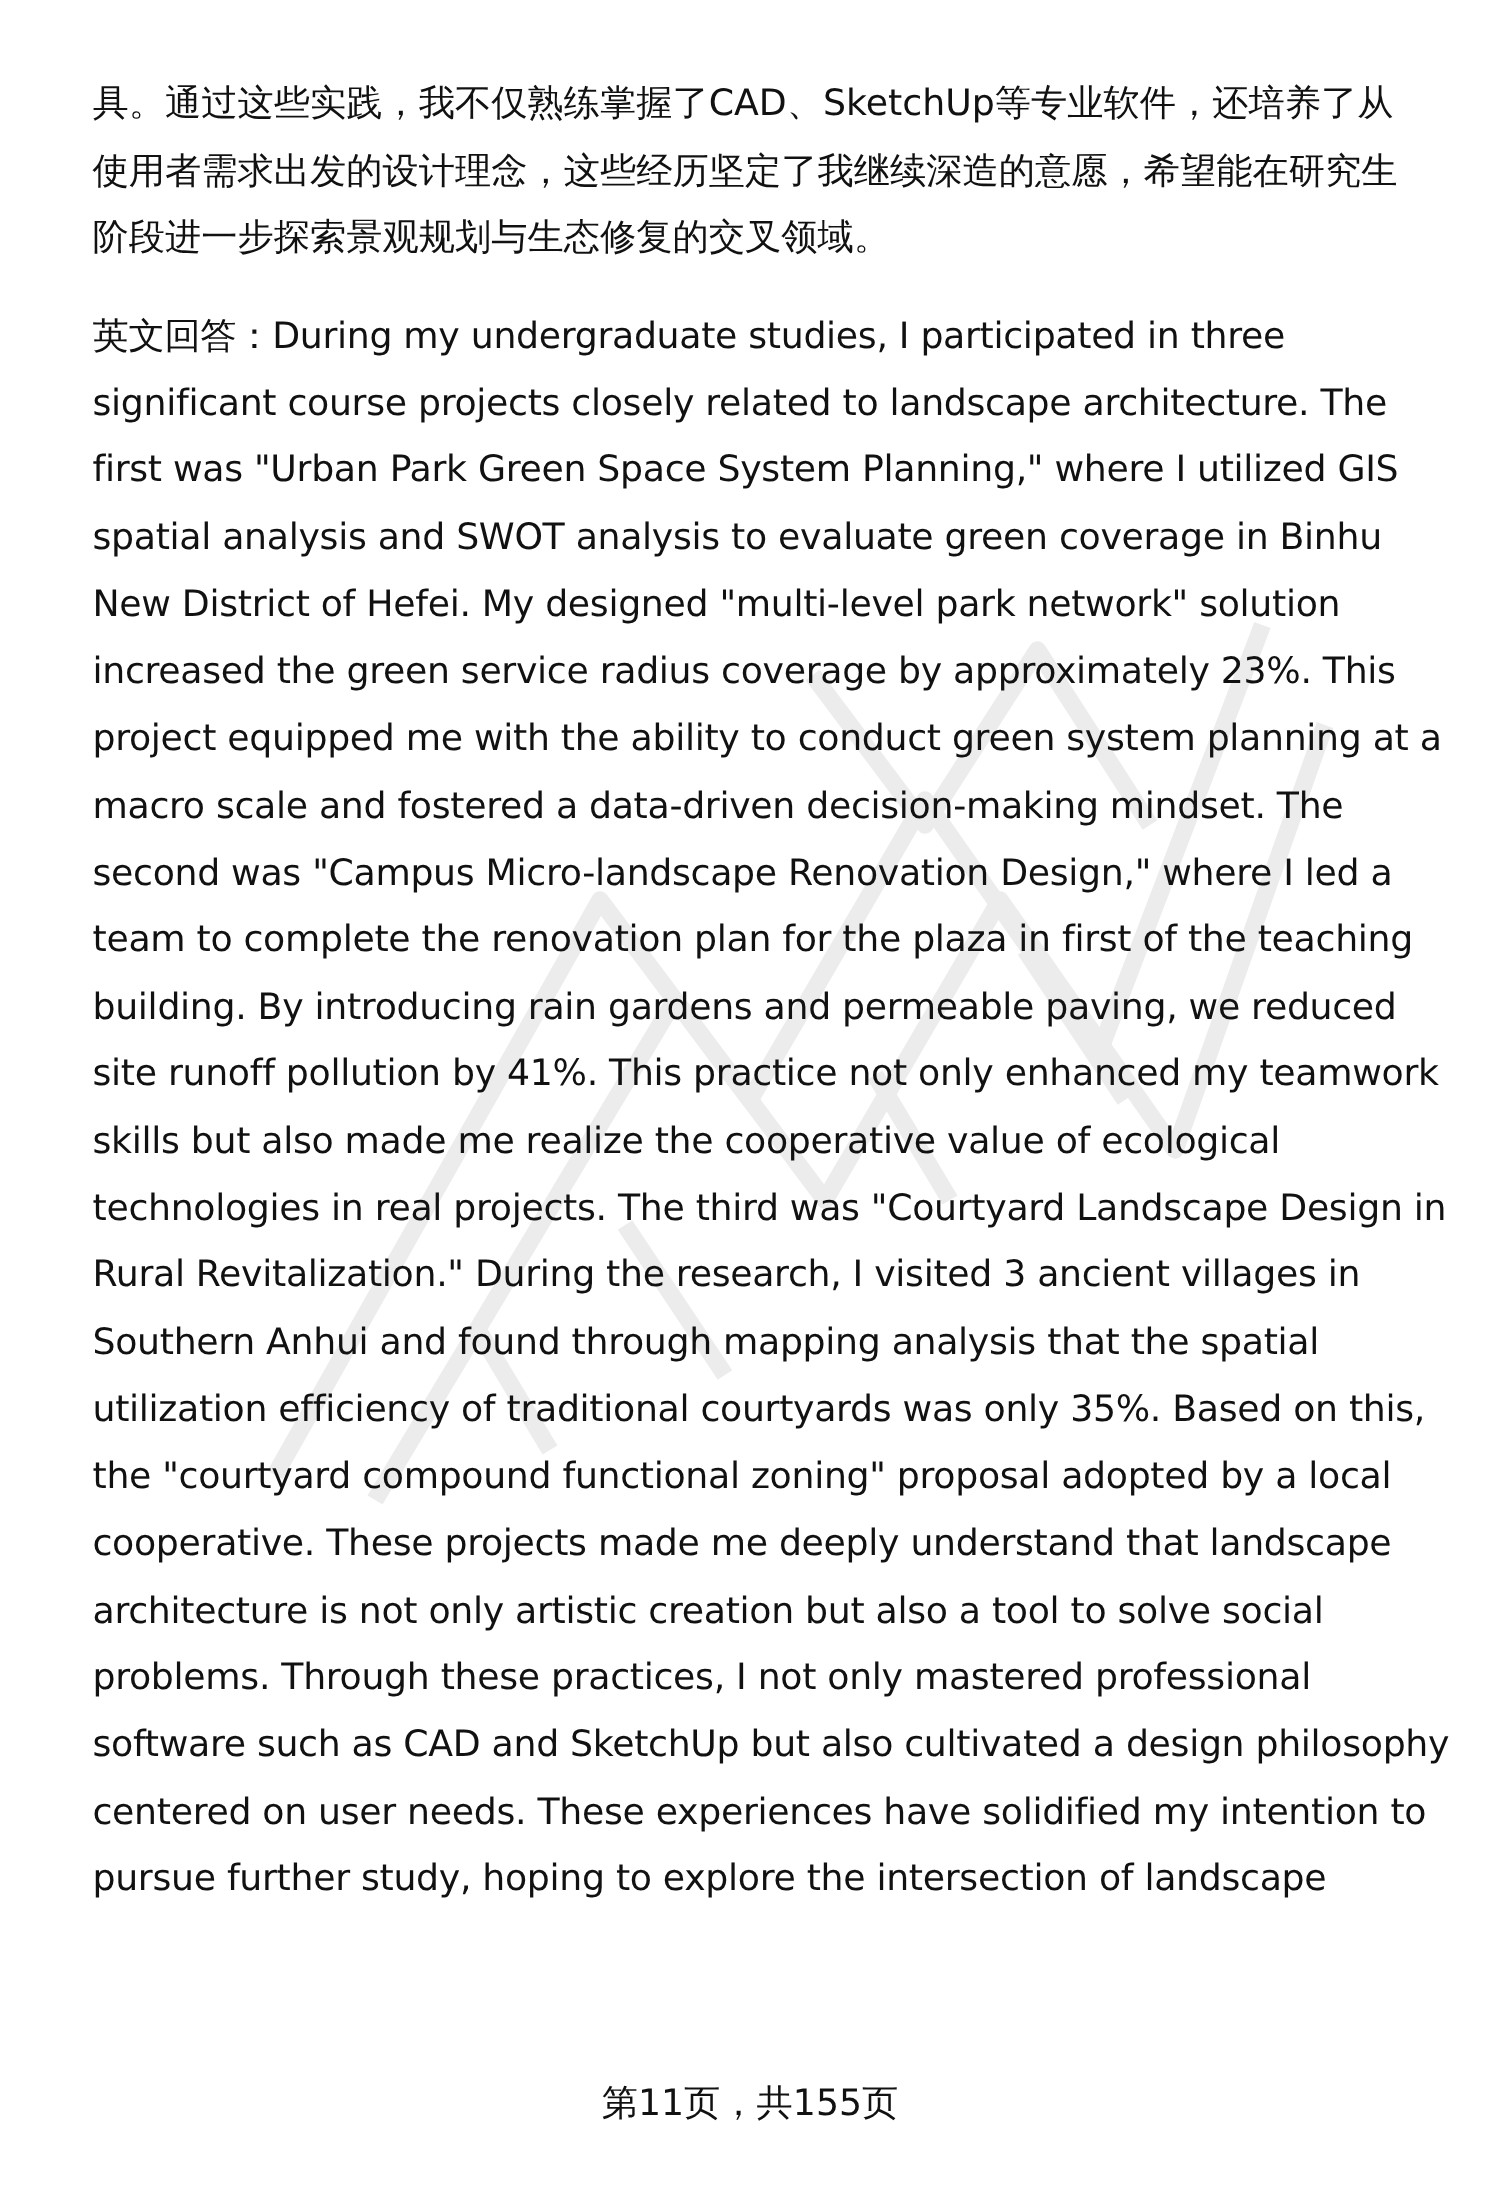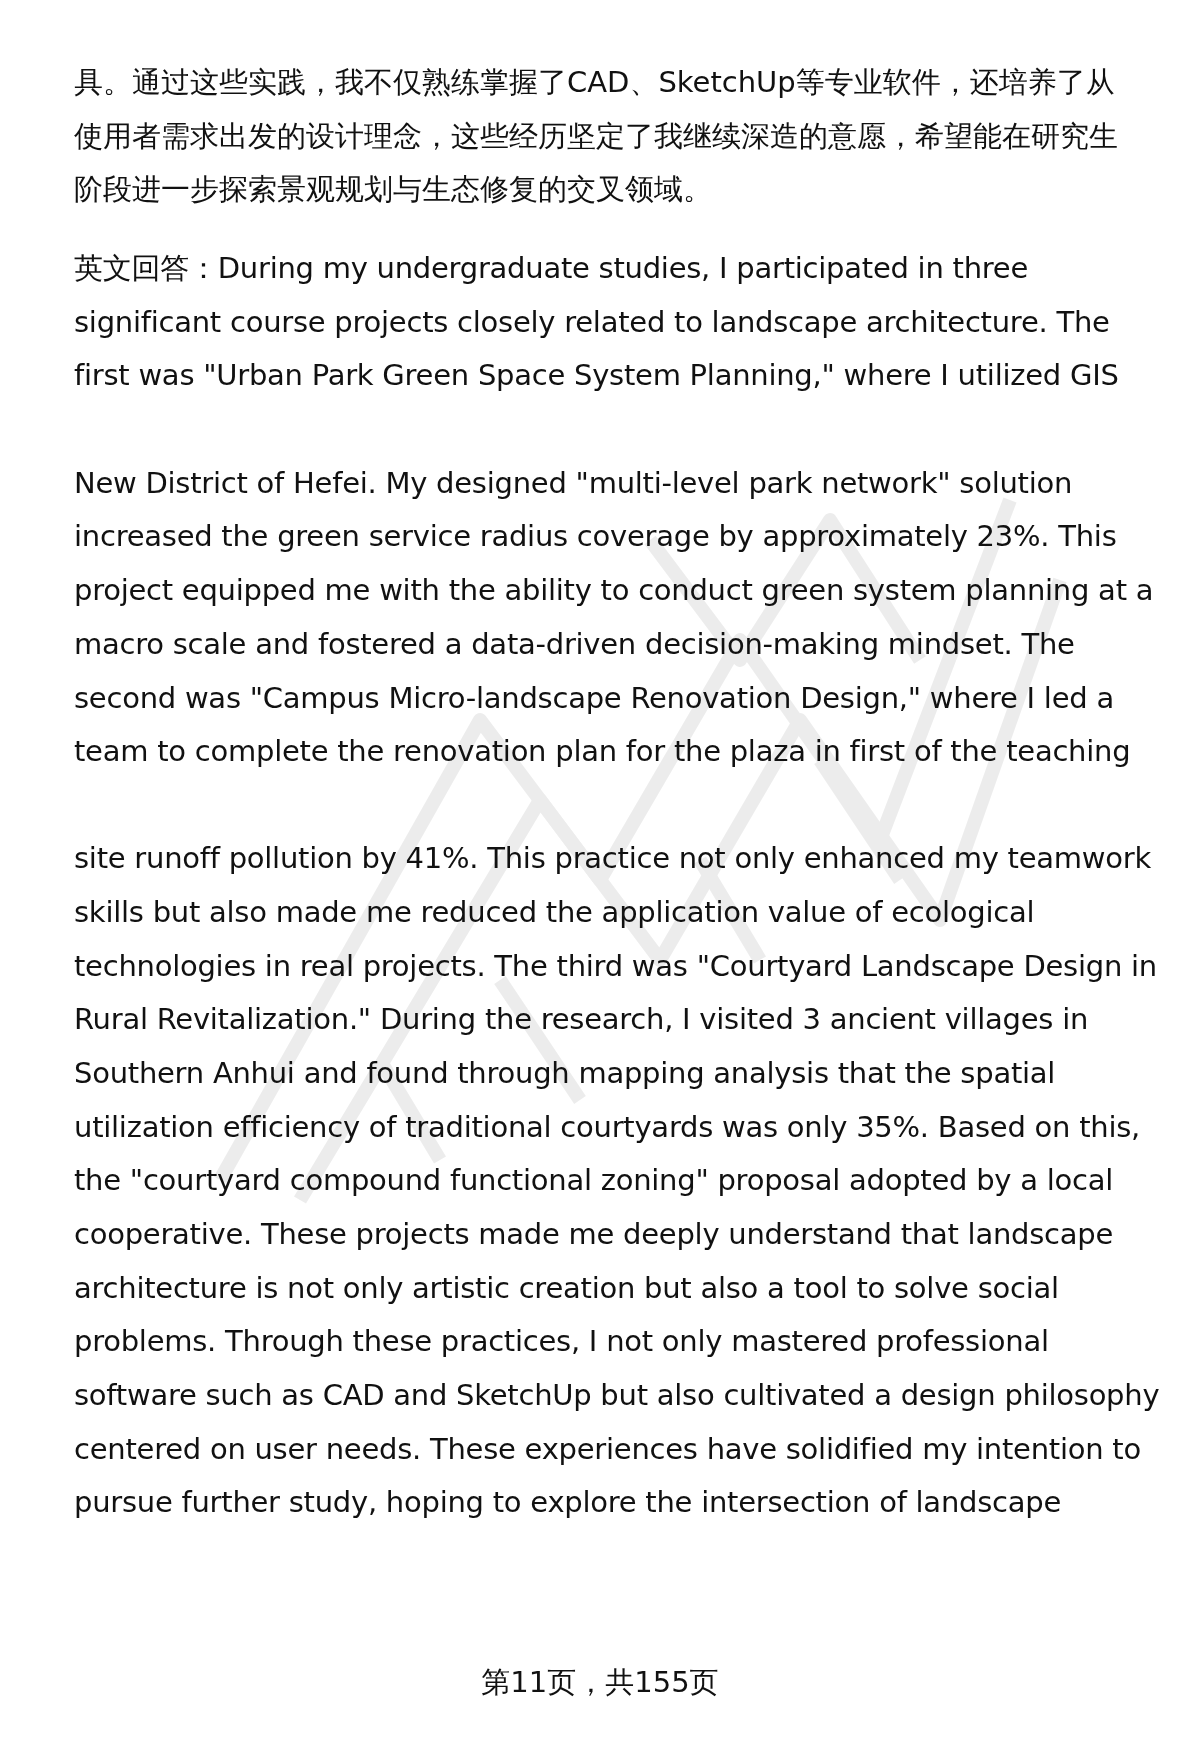--- a/index.html
+++ b/index.html
@@ -70,28 +70,30 @@
 
   <div class="line cn-line" style="top:62px">具。通过这些实践，我不仅熟练掌握了CAD、SketchUp等专业软件，还培养了从</div>
   <div class="line cn-line" style="top:116px">使用者需求出发的设计理念，这些经历坚定了我继续深造的意愿，希望能在研究生</div>
   <div class="line cn-line" style="top:169px">阶段进一步探索景观规划与生态修复的交叉领域。</div>
 
   <div class="line" style="top:248px">
     <span class="label">英文回答：</span><span>During my undergraduate studies, I participated in three</span>
   </div>
   <div class="line" style="top:302px">significant course projects closely related to landscape architecture. The</div>
   <div class="line" style="top:355px">first was "Urban Park Green Space System Planning," where I utilized GIS</div>
+  <div class="line" style="top:409px">spatial analysis and SWOT analysis to evaluate green coverage in Binhu</div>
   <div class="line" style="top:463px">New District of Hefei. My designed "multi-level park network" solution</div>
   <div class="line" style="top:516px">increased the green service radius coverage by approximately 23%. This</div>
   <div class="line" style="top:570px">project equipped me with the ability to conduct green system planning at a</div>
   <div class="line" style="top:624px">macro scale and fostered a data-driven decision-making mindset. The</div>
   <div class="line" style="top:678px">second was "Campus Micro-landscape Renovation Design," where I led a</div>
   <div class="line" style="top:731px">team to complete the renovation plan for the plaza in first of the teaching</div>
+  <div class="line" style="top:785px">building. By introducing rain gardens and permeable paving, we reduced</div>
   <div class="line" style="top:838px">site runoff pollution by 41%. This practice not only enhanced my teamwork</div>
-  <div class="line" style="top:892px">skills but also made me reduced the application value of ecological</div>
+  <div class="line" style="top:892px">skills but also made me realize the cooperative value of ecological</div>
   <div class="line" style="top:946px">technologies in real projects. The third was "Courtyard Landscape Design in</div>
   <div class="line" style="top:999px">Rural Revitalization." During the research, I visited 3 ancient villages in</div>
   <div class="line" style="top:1053px">Southern Anhui and found through mapping analysis that the spatial</div>
   <div class="line" style="top:1107px">utilization efficiency of traditional courtyards was only 35%. Based on this,</div>
   <div class="line" style="top:1160px">the "courtyard compound functional zoning" proposal adopted by a local</div>
   <div class="line" style="top:1214px">cooperative. These projects made me deeply understand that landscape</div>
   <div class="line" style="top:1268px">architecture is not only artistic creation but also a tool to solve social</div>
   <div class="line" style="top:1321px">problems. Through these practices, I not only mastered professional</div>
   <div class="line" style="top:1375px">software such as CAD and SketchUp but also cultivated a design philosophy</div>
   <div class="line" style="top:1429px">centered on user needs. These experiences have solidified my intention to</div>

